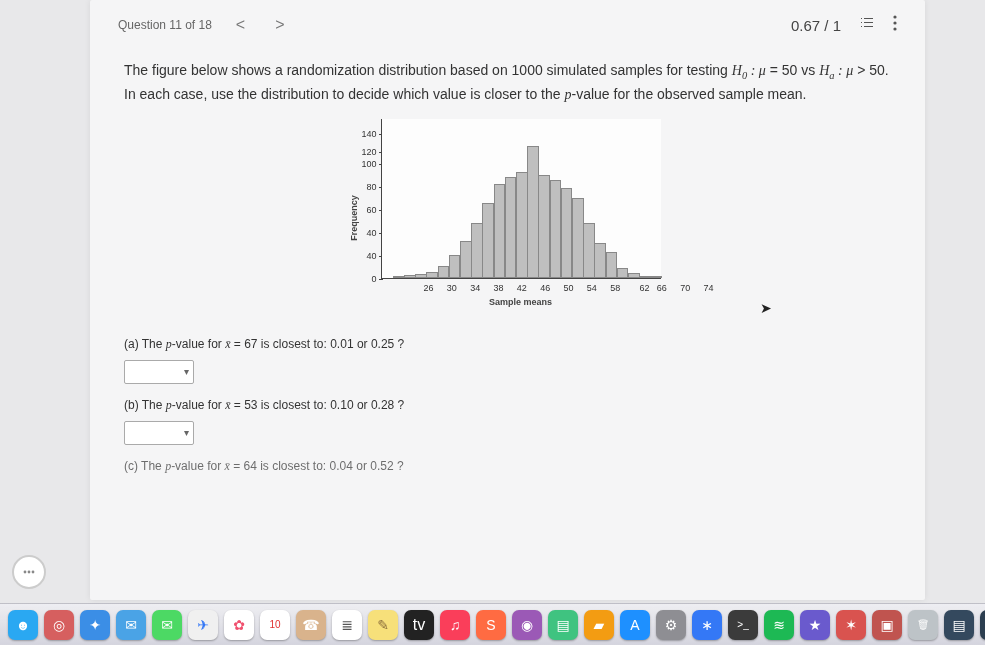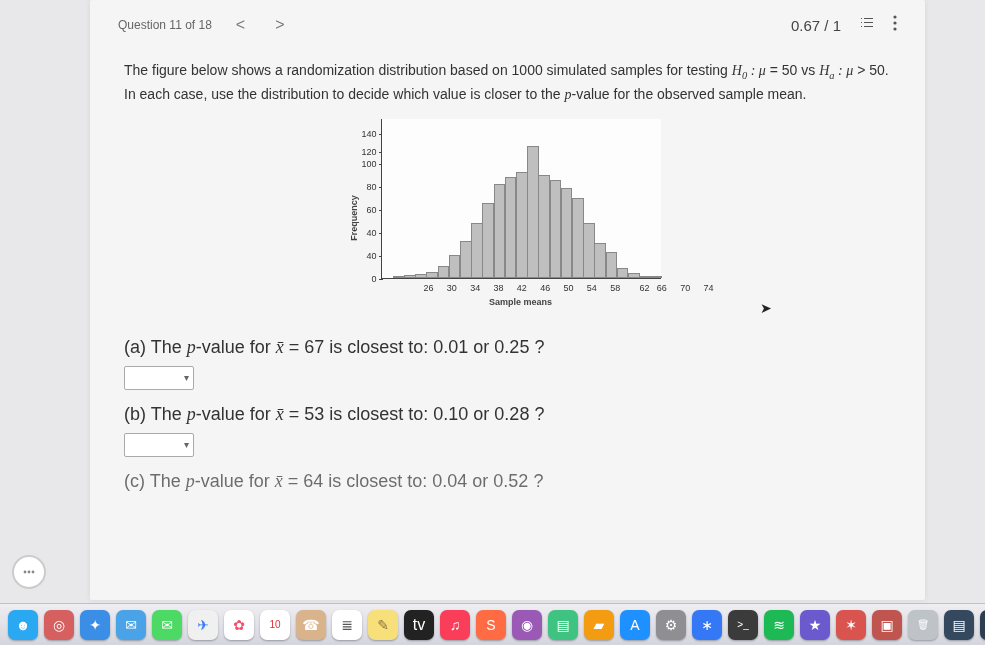--- a/index.html
+++ b/index.html
@@ -47,21 +47,21 @@
     background:#fdfdfd;
   }
   .yticks { position:absolute; left:8px; top:6px; height:160px; width:28px; }
   .ytick { position:absolute; right:2px; font-size:9px; color:#333; transform:translateY(-50%); }
   .ytick::after { content:''; position:absolute; right:-6px; top:50%; width:4px; height:1px; background:#444; }
   .bars { position:absolute; left:0; bottom:0; width:100%; height:100%; }
   .bar { position:absolute; bottom:0; background:#bfbfbf; border:1px solid #888; }
   .xticks { position:absolute; left:38px; top:168px; width:280px; height:14px;margin-left:48px; }
   .xtick { position:absolute; font-size:9px; color:#333; transform:translateX(-50%); top:2px; }
   .xlabel { position:absolute; left:38px; top:184px; width:280px; text-align:center; font-size:9px; color:#444; font-weight:bold;}
-  .part { font-size: 18px; margin: 14px 6px 8px 6px; }
+  .part { font-size: 12px; margin: 14px 6px 8px 6px; }
   .dropdown {
     width: 70px; height: 24px; border:1px solid #aaa; background:#fff;
     margin: 4px 6px 10px 6px; display:flex; align-items:center; justify-content:flex-end;
     padding-right:4px; cursor:pointer; border-radius:2px;
   }
   .dropdown .chev { font-size:10px; color:#666; }
   .cursor-ptr {
     position:absolute; font-size:14px; color:#222;
   }
   

